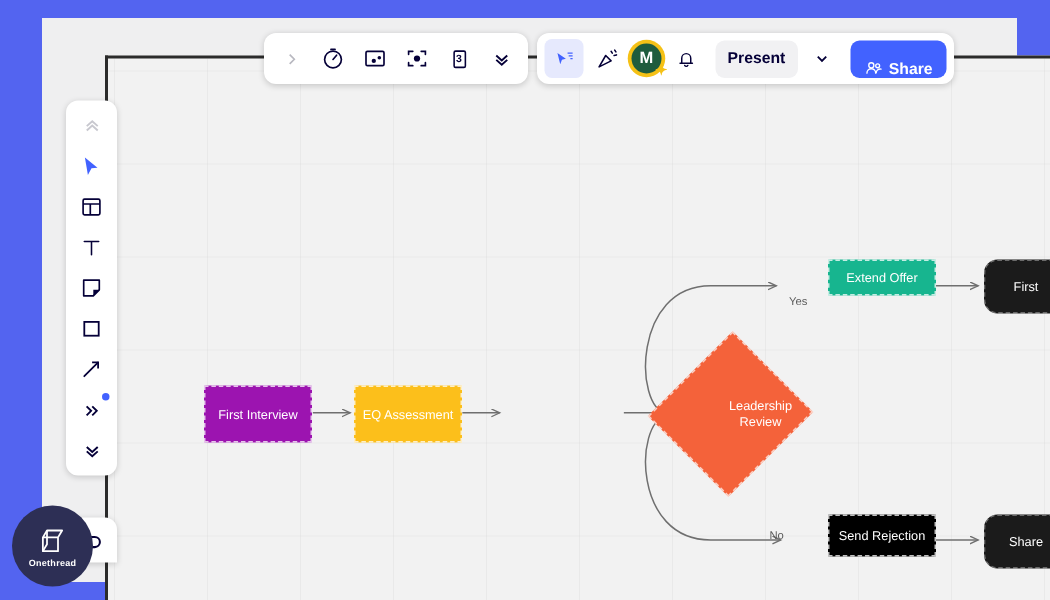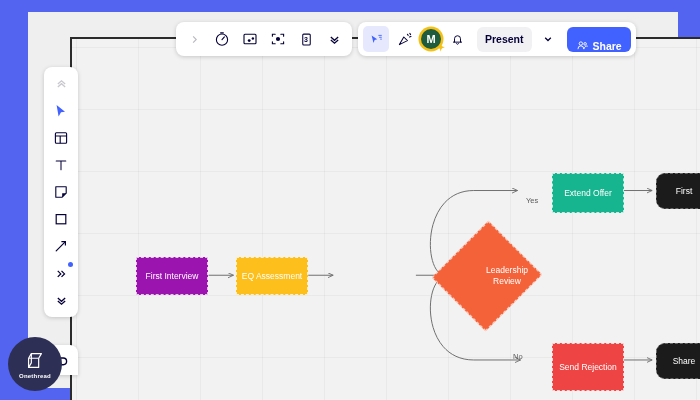--- a/index.html
+++ b/index.html
@@ -207,29 +207,29 @@
     <div class="node" style="left:164px; top:218px; width:72px; height:38px; background:#fcbf1b;">
       <span>EQ Assessment</span>
     </div>
 
 
     <div class="diamond" style="left:377px; top:197px; width:76px; height:80px;">
       <span class="dshape"></span>
       <span class="dlabel">Leadership<br>Review</span>
     </div>
 
-    <div class="node" style="left:480px; top:134px; width:72px; height:40px; background:#17b58f;">
+    <div class="node" style="left:480px; top:134px; width:72px; height:24px; background:#17b58f;">
       <span>Extend Offer</span>
     </div>
 
     <div class="node dark" style="left:584px; top:134px; width:56px; height:36px;">
       <span>First</span>
     </div>
 
-    <div class="node" style="left:480px; top:304px; width:72px; height:48px; background:#ef4444;">
+    <div class="node" style="left:480px; top:304px; width:72px; height:28px; background:#000000;">
       <span>Send Rejection</span>
     </div>
 
     <div class="node dark" style="left:584px; top:304px; width:56px; height:36px;">
       <span>Share</span>
     </div>
 
     <span class="edge-label" style="left:454px; top:143px;margin-top:14px;">Yes</span>
     <span class="edge-label" style="left:441px; top:313px;">No</span>
   </div>

